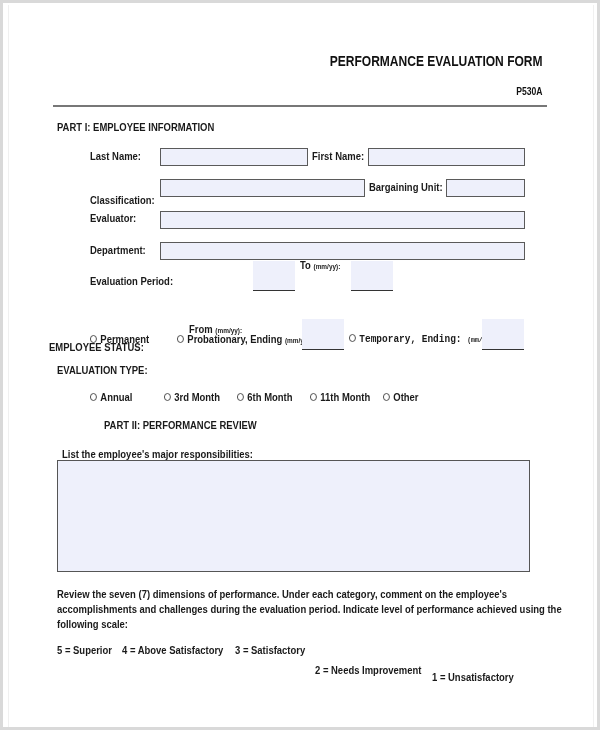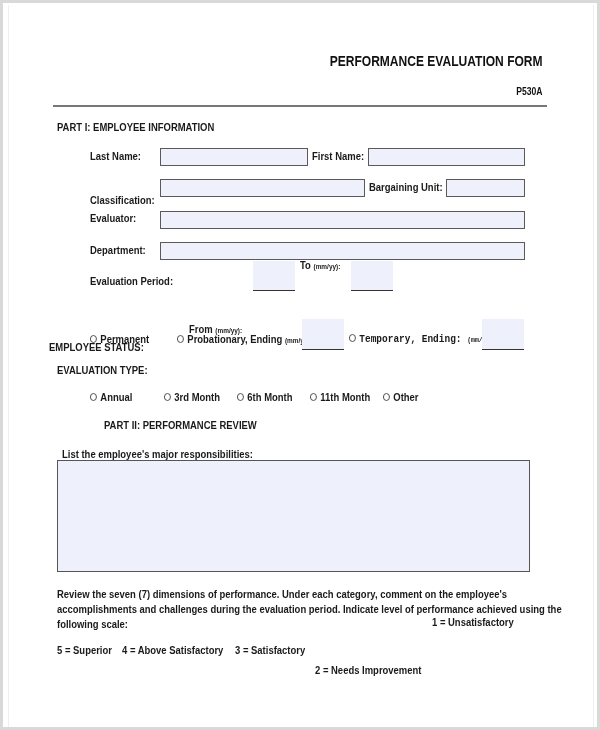--- a/index.html
+++ b/index.html
@@ -134,15 +134,15 @@
 </div>
 <div class="abs opt" style="left:122px;top:644px;">
   <span class="nar">4 = Above Satisfactory</span>
 </div>
 <div class="abs opt" style="left:235px;top:644px;">
   <span class="nar">3 = Satisfactory</span>
 </div>
 <div class="abs opt" style="left:315px;top:664px;">
   <span class="nar">2 = Needs Improvement</span>
 </div>
-<div class="abs opt" style="left:432px;top:616px;">
+<div class="abs opt" style="left:432px;top:671px;">
   <span class="nar">1 = Unsatisfactory</span>
 </div>
 
 </body></html>

